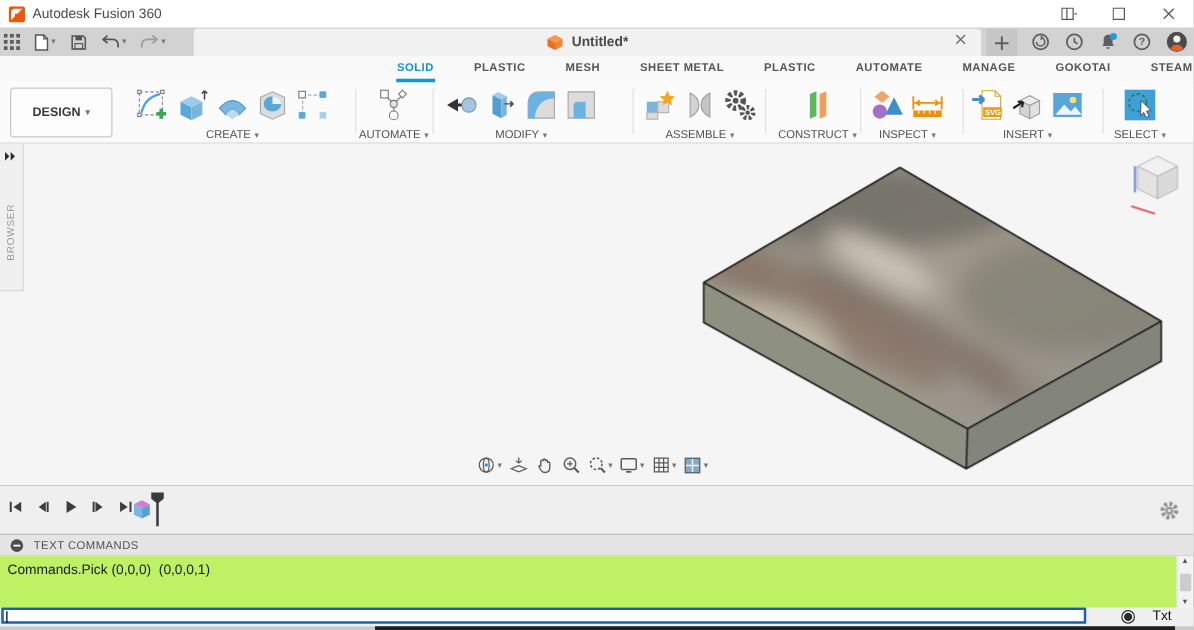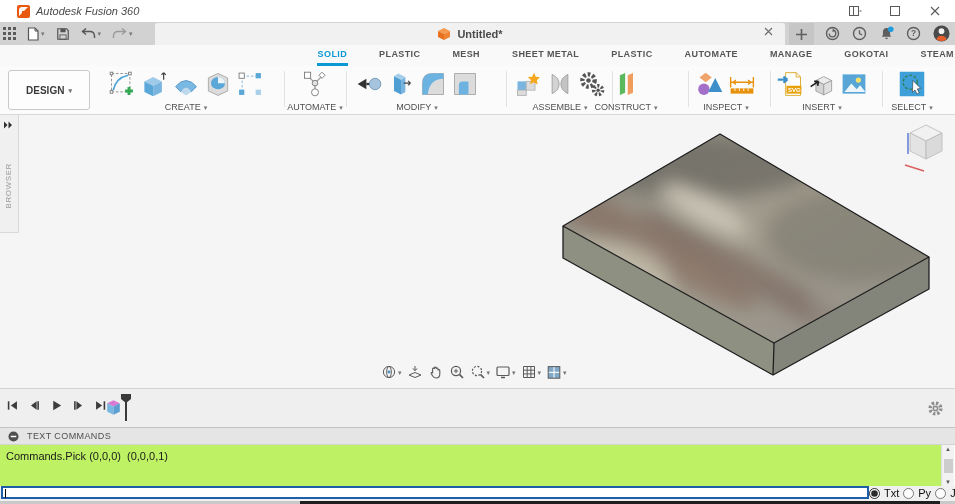--- a/index.html
+++ b/index.html
@@ -2,21 +2,21 @@
 <html><head>
 <meta charset="utf-8">
 <style>
   html,body{margin:0;padding:0;background:#888;}
   #app{position:relative;width:955px;height:504px;background:#fff;overflow:hidden;
        font-family:"Liberation Sans",sans-serif;font-size:11px;color:#3c3c3c;}
   svg{display:block;}
 
   
   .titlebar{position:absolute;top:0;left:0;right:0;height:22px;background:#fff;
-            display:flex;align-items:center;gap:6px;padding-left:17px;font-style:italic;}
+            display:flex;align-items:center;gap:6px;padding-left:7px;}
   .app-title{font-size:11px;color:#4a4a4a;}
   .win-controls{position:absolute;top:0;right:0;height:22px;display:flex;}
   .win-btn{width:40px;height:22px;display:flex;align-items:center;justify-content:center;color:#5a5a5a;}
 
   
   .quickbar{position:absolute;top:22px;left:0;right:0;height:23px;background:#d2d2d2;}
   .qb-left{position:absolute;left:3px;top:0;height:23px;display:flex;align-items:center;gap:11px;}
   .qb-item{display:flex;align-items:center;gap:2px;}
   .mini-caret::after{content:"▾";font-size:7px;color:#777;line-height:1;}
   .doc-tab{position:absolute;left:155px;top:1px;width:630px;height:22px;background:#f1f1f1;
@@ -81,21 +81,21 @@
   .sc-arrow{font-size:6px;color:#555;line-height:1;}
   .sc-thumb{width:9px;height:14px;background:#cdcdcd;}
 
   
   .cmd-row{position:absolute;top:486px;left:0;right:0;height:15px;background:#f0f0f0;}
   .cmd-input{position:absolute;left:1px;top:0;width:860px;height:9px;border:2px solid #1d5fa9;
              background:#fff;font-family:"DejaVu Sans Mono",monospace;font-size:10px;padding:0 2px;}
   .cmd-caret{position:absolute;left:5px;top:3px;width:1px;height:9px;background:#000;}
   .radios{position:absolute;left:869px;top:1px;display:flex;align-items:center;gap:4px;
           font-size:11px;color:#111;}
-  .radios label{display:flex;align-items:center;gap:4px;}
+  .radios label{display:flex;align-items:center;gap:14px;margin-left:28px;}
   .radios input{width:11px;height:11px;margin:0;accent-color:#2b2b2b;}
 
   .bottom-strip{position:absolute;top:501px;left:0;right:0;height:3px;background:#c9c9c9;}
   .bottom-dark{position:absolute;left:300px;top:0;width:640px;height:3px;background:#1f1f1f;}
 </style>
 </head>
 <body>
 
 <div id="app">
 
@@ -378,21 +378,21 @@
             </svg>
         </span>
       </div>
       <div class="grp-label">
           <span>ASSEMBLE</span>
           <span class="mini-caret"></span>
         </div>
     </div>
     <div class="tdiv" style="left:612px;"></div>
 
-    <div class="grp" style="left:598px;width:56px;">
+    <div class="grp" style="left:626px;width:56px;">
       <div class="grp-icons">
         <span class="tb-icon">
           <svg width="28" height="28" viewBox="0 0 32 32">
               <path d="M9 6 L15 3.5 V26 L9 28.5Z" fill="#5cb85c"></path>
               <path d="M18 6 L24 3.5 V26 L18 28.5Z" fill="#f09d5e"></path>
             </svg>
         </span>
       </div>
       <div class="grp-label">
           <span>CONSTRUCT</span>

